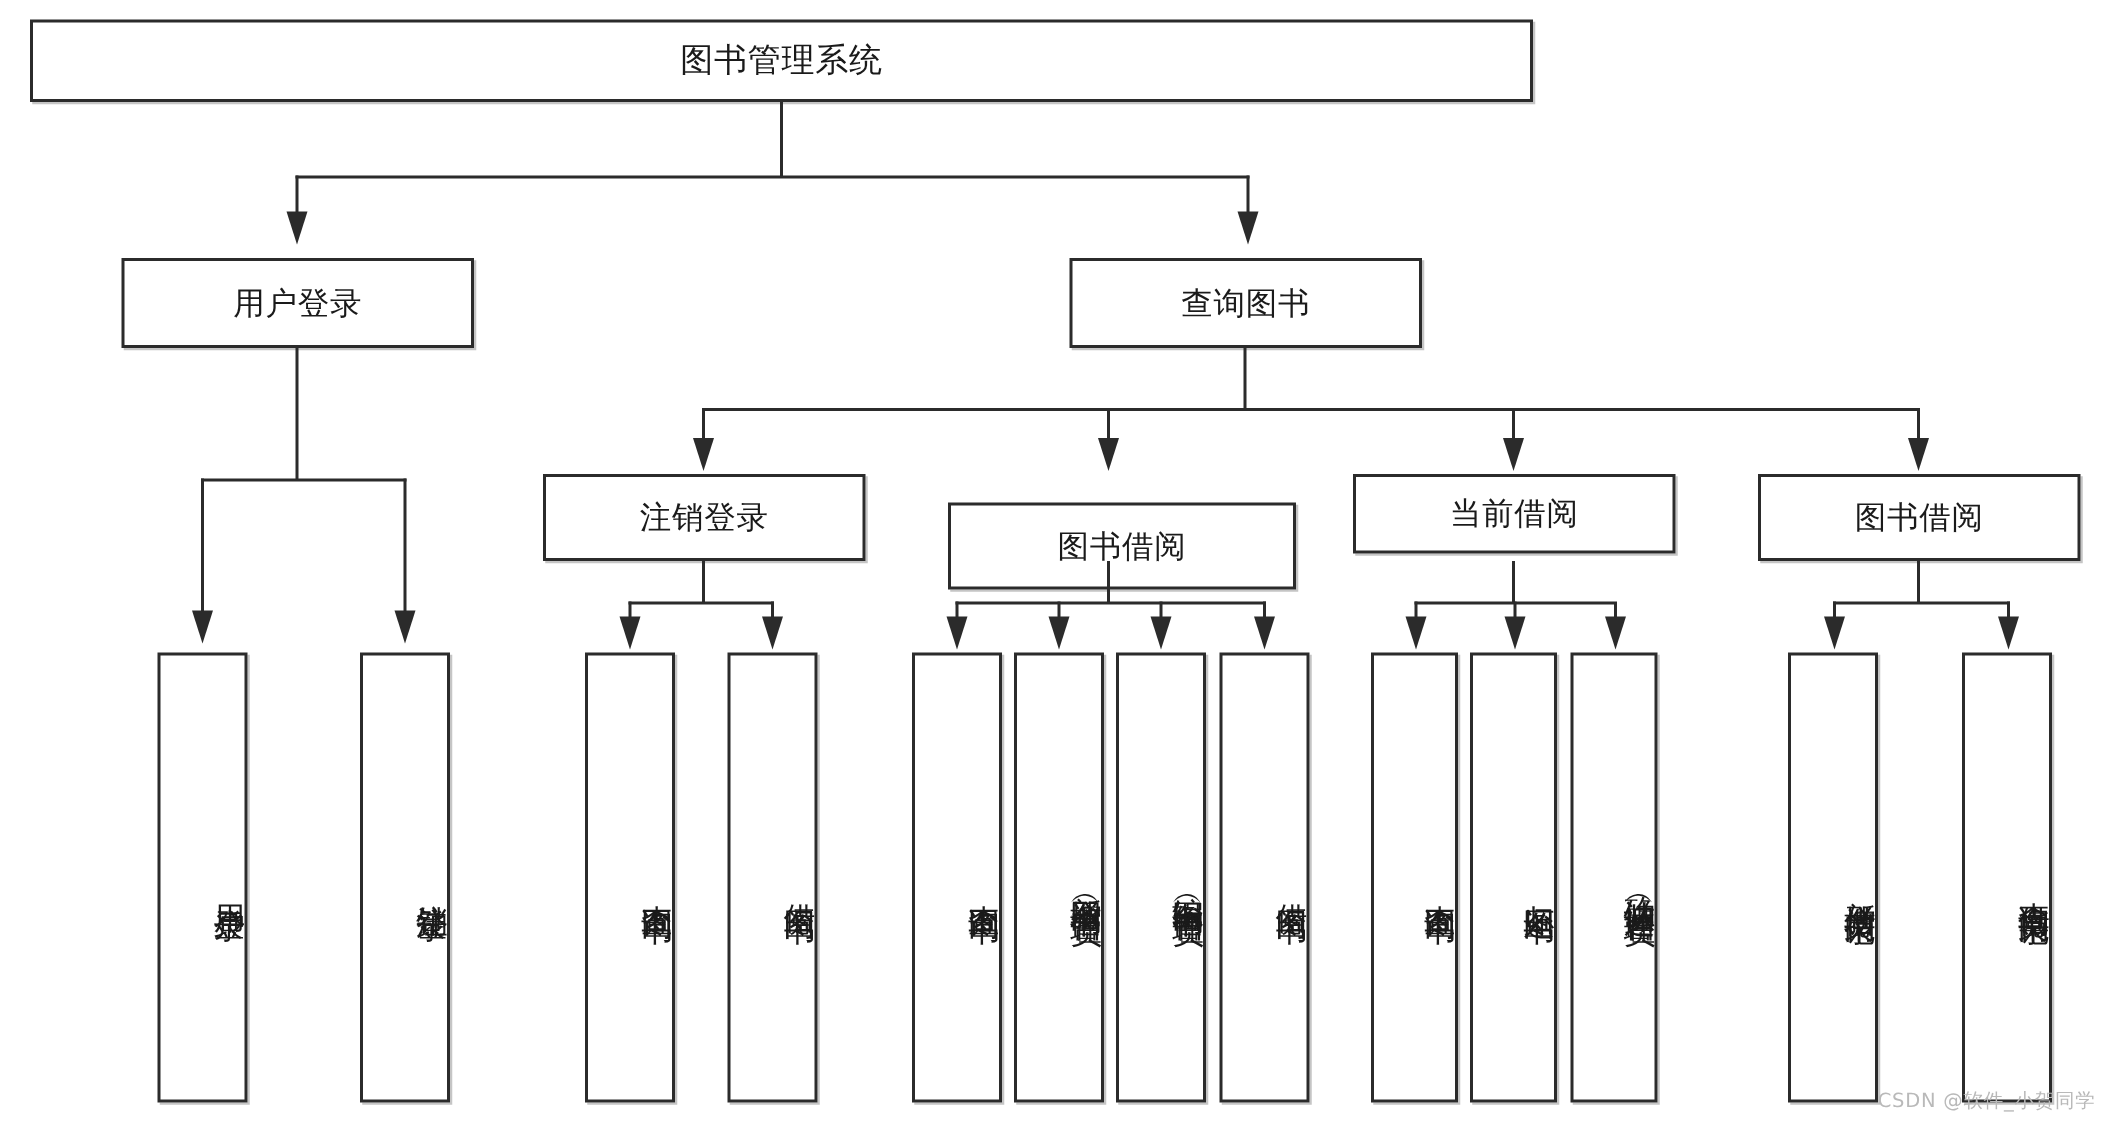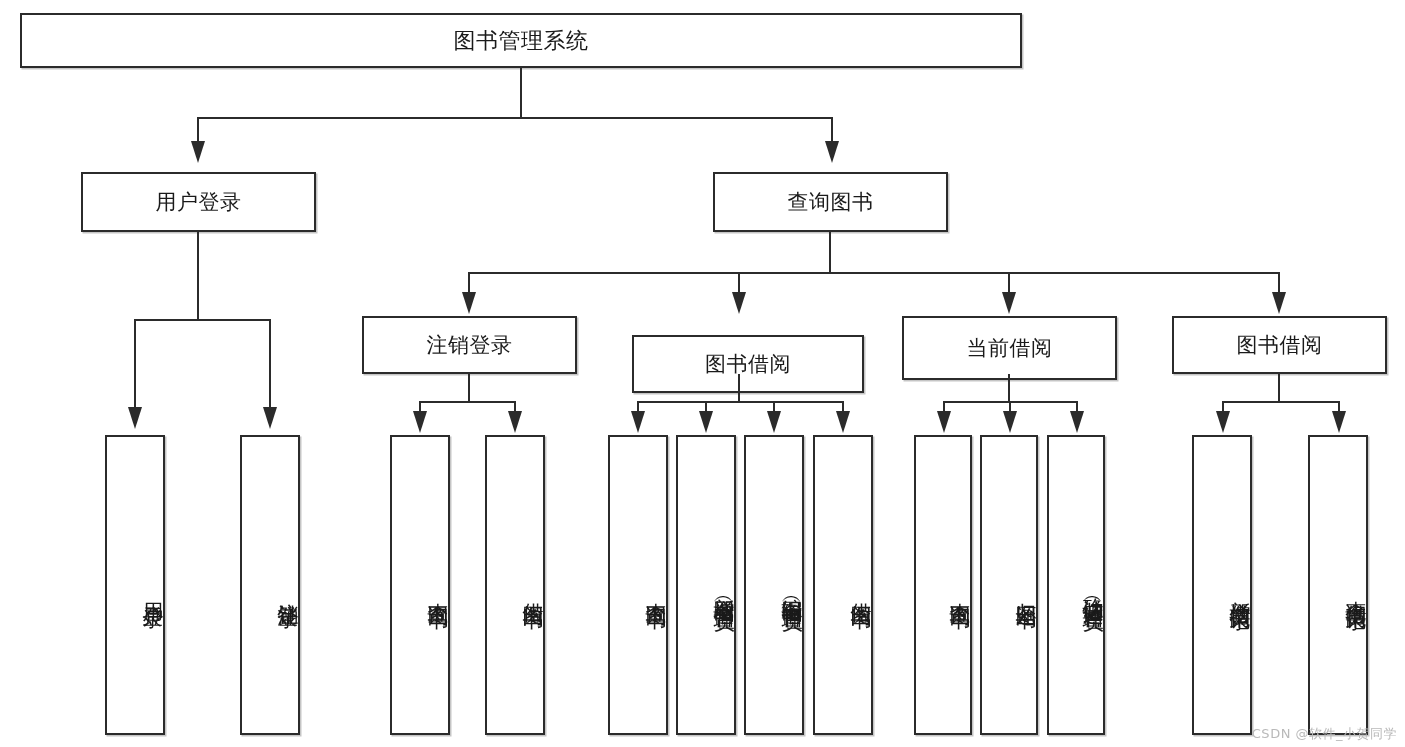--- a/index.html
+++ b/index.html
@@ -131,21 +131,21 @@
 
   <div class="conn v" style="left:1278px; top:272px; width:2px; height:22px;"></div>
   <div class="arrow" style="left:1272px; top:292px;"></div>
 
   <div class="node horiz" style="left:362px; top:316px; width:215px; height:58px;">
     <span>注销登录</span>
   </div>
   <div class="node horiz" style="left:632px; top:316px; width:232px; height:58px;margin-top:19px;">
     <span>图书借阅</span>
   </div>
-  <div class="node horiz" style="left:902px; top:316px; width:215px; height:64px;align-items:center;">
+  <div class="node horiz" style="left:902px; top:316px; width:215px; height:53px;align-items:center;">
     <span>当前借阅</span>
   </div>
   <div class="node horiz" style="left:1172px; top:316px; width:215px; height:58px;">
     <span>图书借阅</span>
   </div>
 
   <div class="conn v" style="left:468px; top:374px; width:2px; height:28px;"></div>
   <div class="conn h" style="left:419px; top:401px; width:97px; height:2px;"></div>
   <div class="conn v" style="left:419px; top:401px; width:2px; height:12px;"></div>
   <div class="arrow" style="left:413px; top:411px;"></div>

